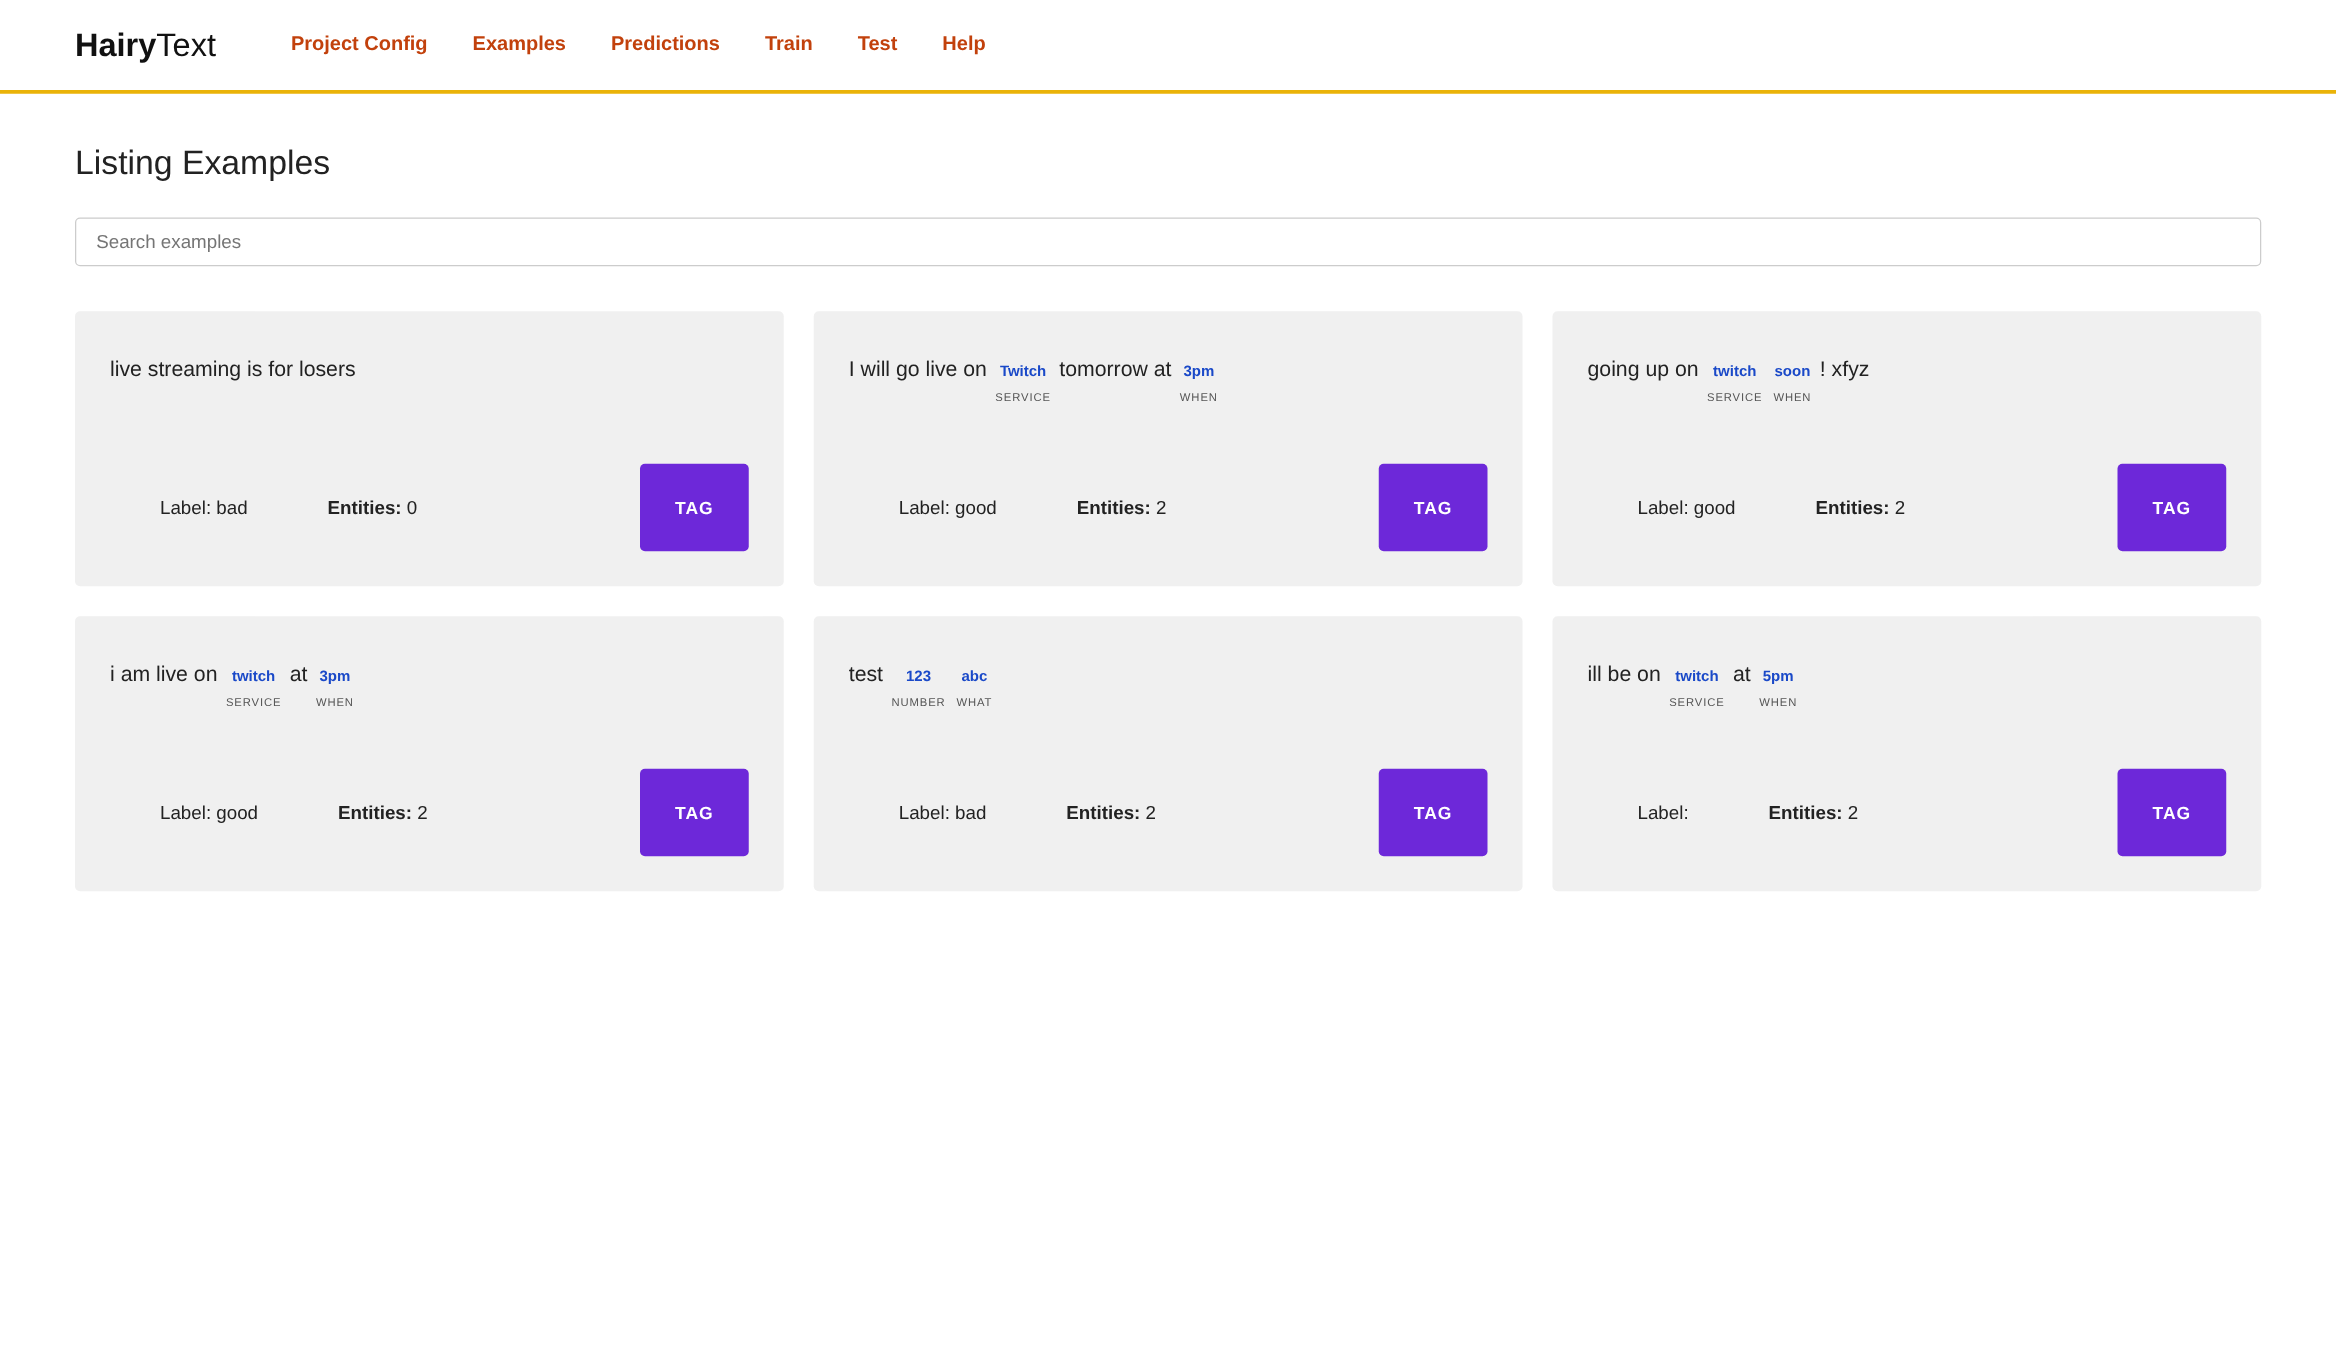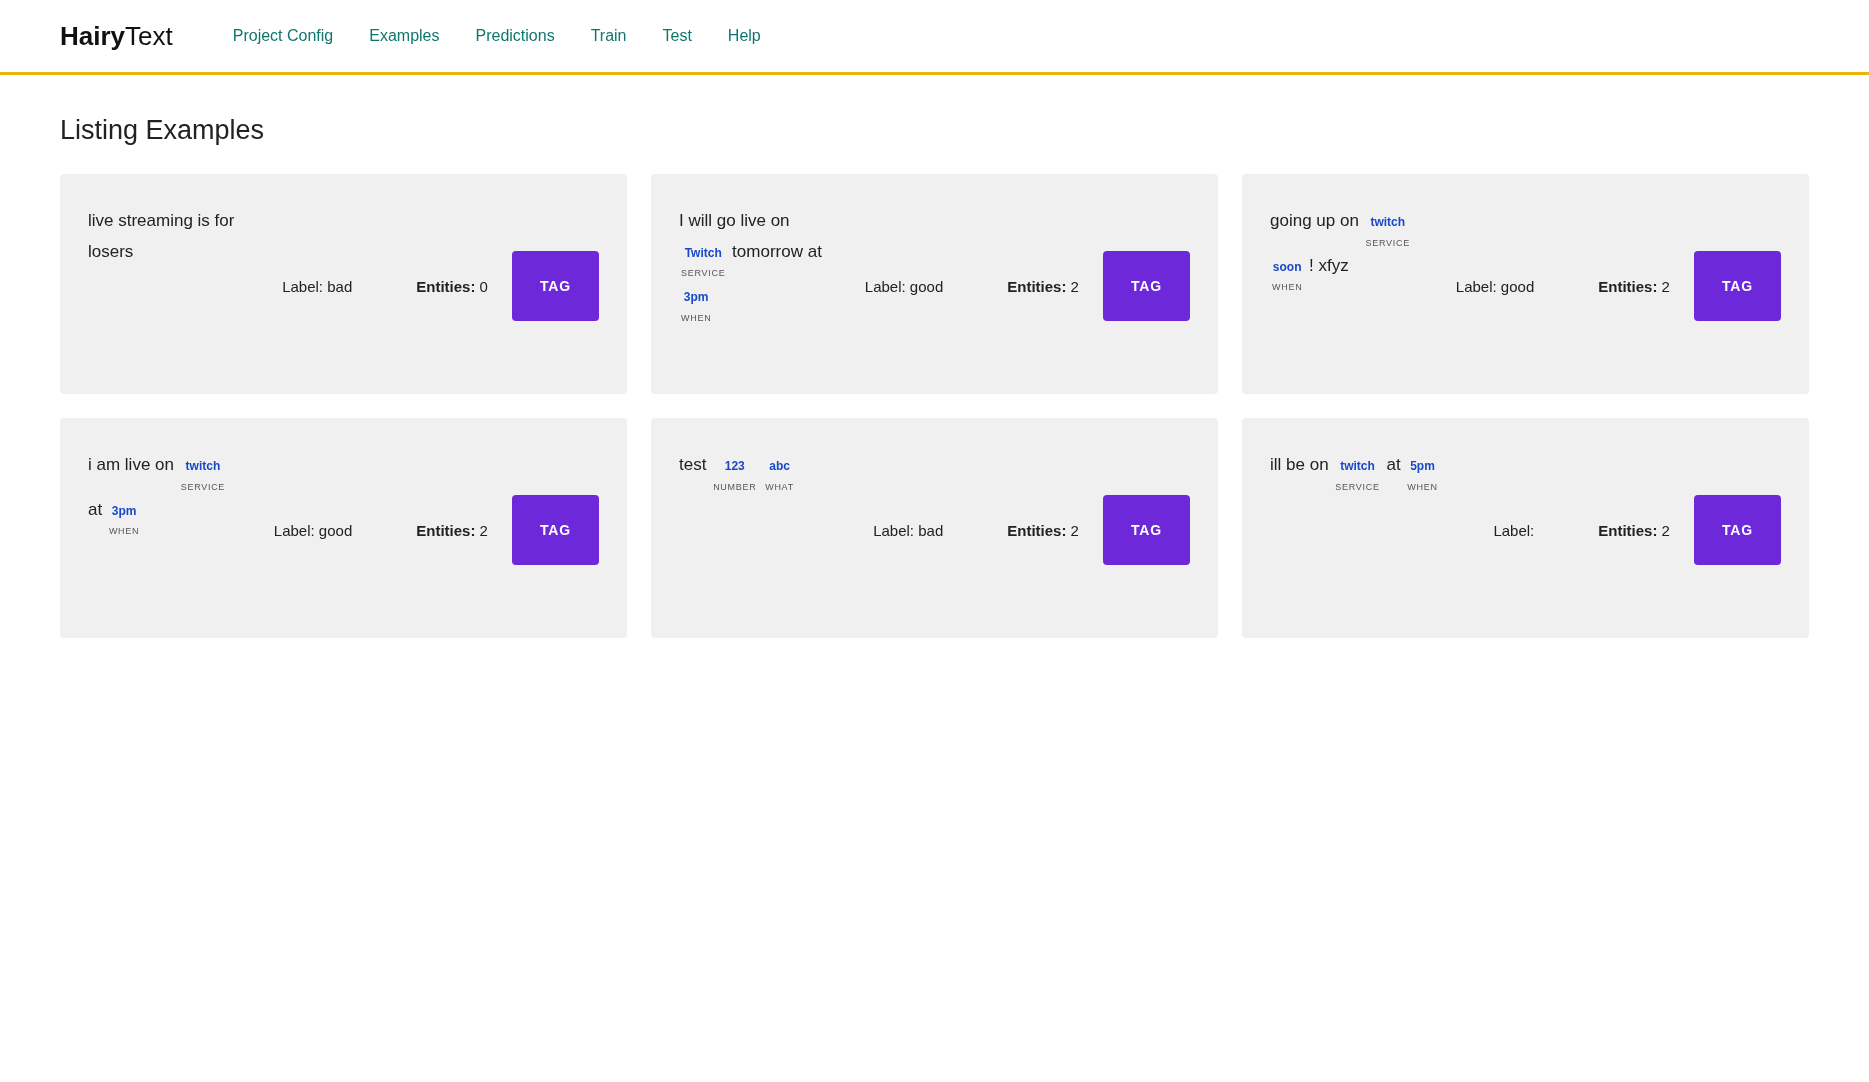--- a/index.html
+++ b/index.html
@@ -16,24 +16,24 @@
     .navbar-brand {
       font-size: 26px;
       font-weight: 400;
       color: #111;
       margin-right: 60px;
       text-decoration: none;
     }
     .navbar-brand span.bold { font-weight: 900; }
     .nav-links { display: flex; gap: 36px; }
     .nav-link {
-      color: #0f766e;
+      color: #c2410c;
       text-decoration: none;
       font-size: 16px;
-      font-weight: 400;
+      font-weight: 700;
       cursor: pointer;
     }
 
     
     .main-content { padding: 40px 60px; }
     .page-title {
       font-size: 27px;
       font-weight: 400;
       margin-bottom: 28px;
     }
@@ -56,21 +56,21 @@
       grid-template-columns: repeat(3, 1fr);
       gap: 24px;
     }
 
     
     .example-card {
       background: #f0f0f0;
       border-radius: 4px;
       padding: 32px 28px 28px 28px;
       display: flex;
-      flex-direction: row;
+      flex-direction: column;
       justify-content: space-between;
       min-height: 220px;
     }
     .card-text {
       font-size: 17px;
       color: #222;
       line-height: 1.8;
       margin-bottom: 32px;
       flex: 1;
     }
@@ -133,20 +133,21 @@
       <a class="nav-link" href="#">Examples</a>
       <a class="nav-link" href="#">Predictions</a>
       <a class="nav-link" href="#">Train</a>
       <a class="nav-link" href="#">Test</a>
       <a class="nav-link" href="#">Help</a>
     </div>
 </nav>
 
 <div class="main-content">
   <h1 class="page-title">Listing Examples</h1>
+  <input class="search-bar" type="text" placeholder="Search examples" style="">
   <div class="examples-grid" id="examples-grid">
       <div class="example-card">
         <div class="card-text"><span>live streaming is for losers</span></div>
         <div class="card-footer">
           <span class="label-text"><span class="label-bold">Label:</span> bad</span>
           <span class="entities-text"><span class="label-bold">Entities:</span> 0</span>
           <button class="tag-btn">TAG</button>
         </div>
       </div>
       <div class="example-card">

